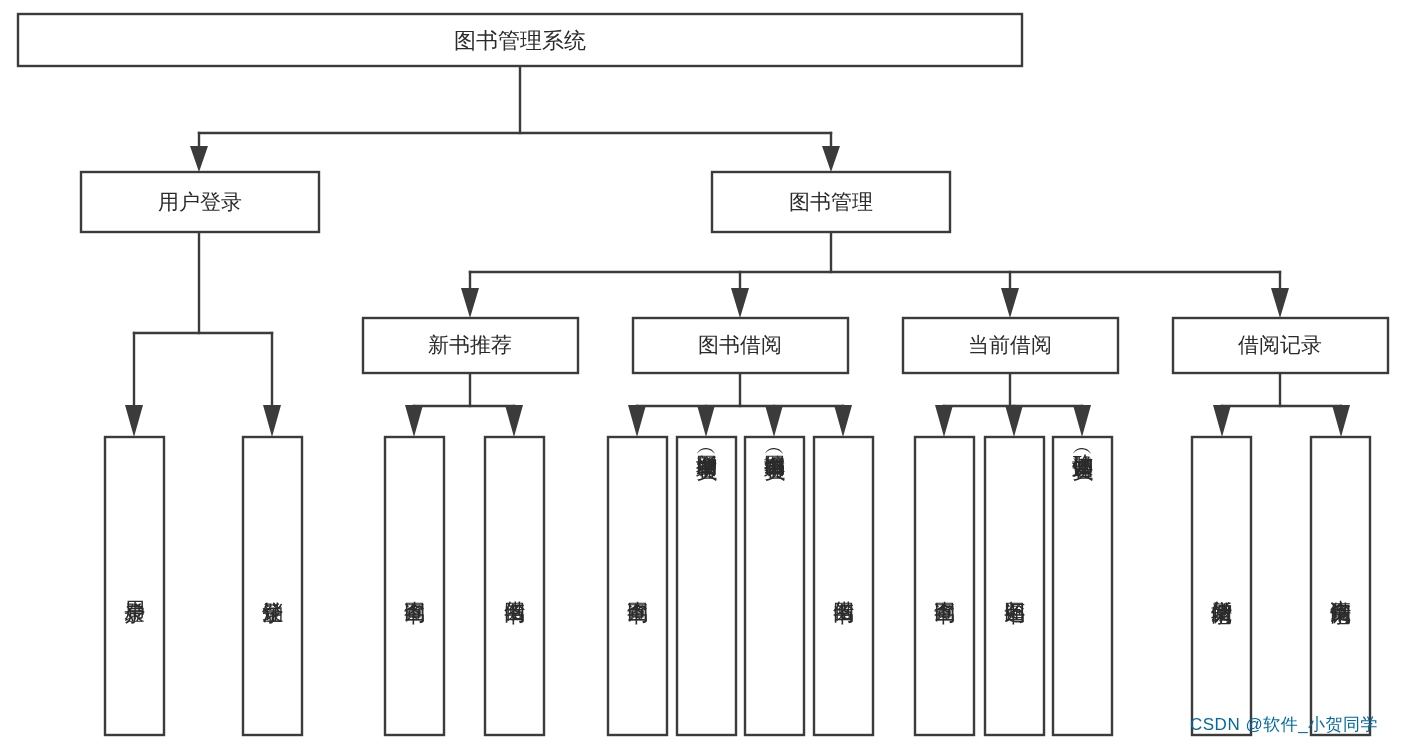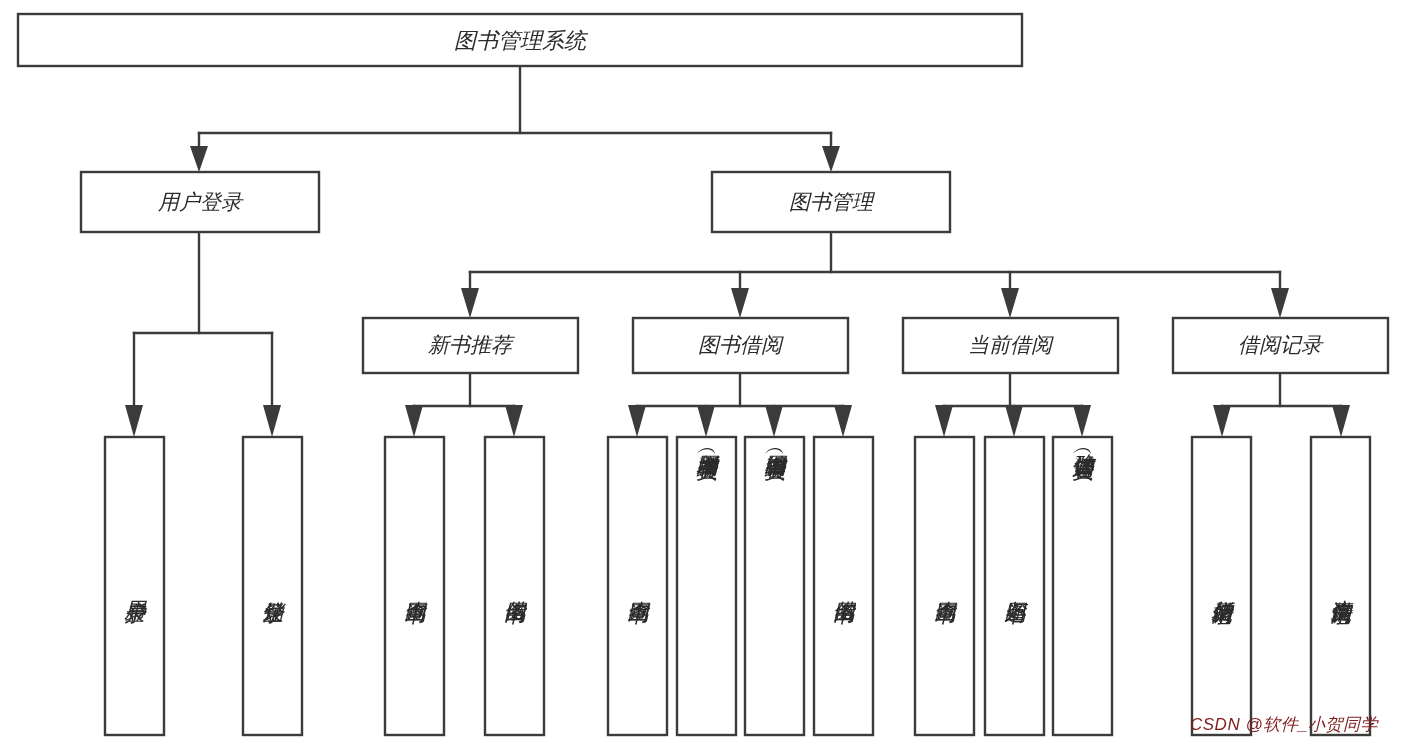--- a/index.html
+++ b/index.html
@@ -11,21 +11,20 @@
     width: 1405px;
     height: 747px;
     font-family: "Liberation Sans", "DejaVu Sans", sans-serif;
     position: relative;
     overflow: hidden;
   }
   #diagram-root {
     position: relative;
     width: 1405px;
     height: 527px;
-    font-style: italic;
   }
   svg.flow {
     position: absolute;
     left: 0;
     top: 0;
     width: 1405px;
     height: 747px;
   }
   .node-box {
     fill: #ffffff;
@@ -71,21 +70,21 @@
     color: #2b2b2b;
     white-space: nowrap;
     text-align: center;
   }
   #watermark {
     position: absolute;
     left: 1190px;
     top: 713px;
     font-family: "Liberation Sans", "DejaVu Sans", sans-serif;
     font-size: 17px;
-    color: #7f1d1d;
+    color: #0369a1;
     letter-spacing: 0.5px;
     white-space: nowrap;
     pointer-events: none;
   }
 </style>
 </head>
 <body>
 
 <div id="diagram-root">
 

